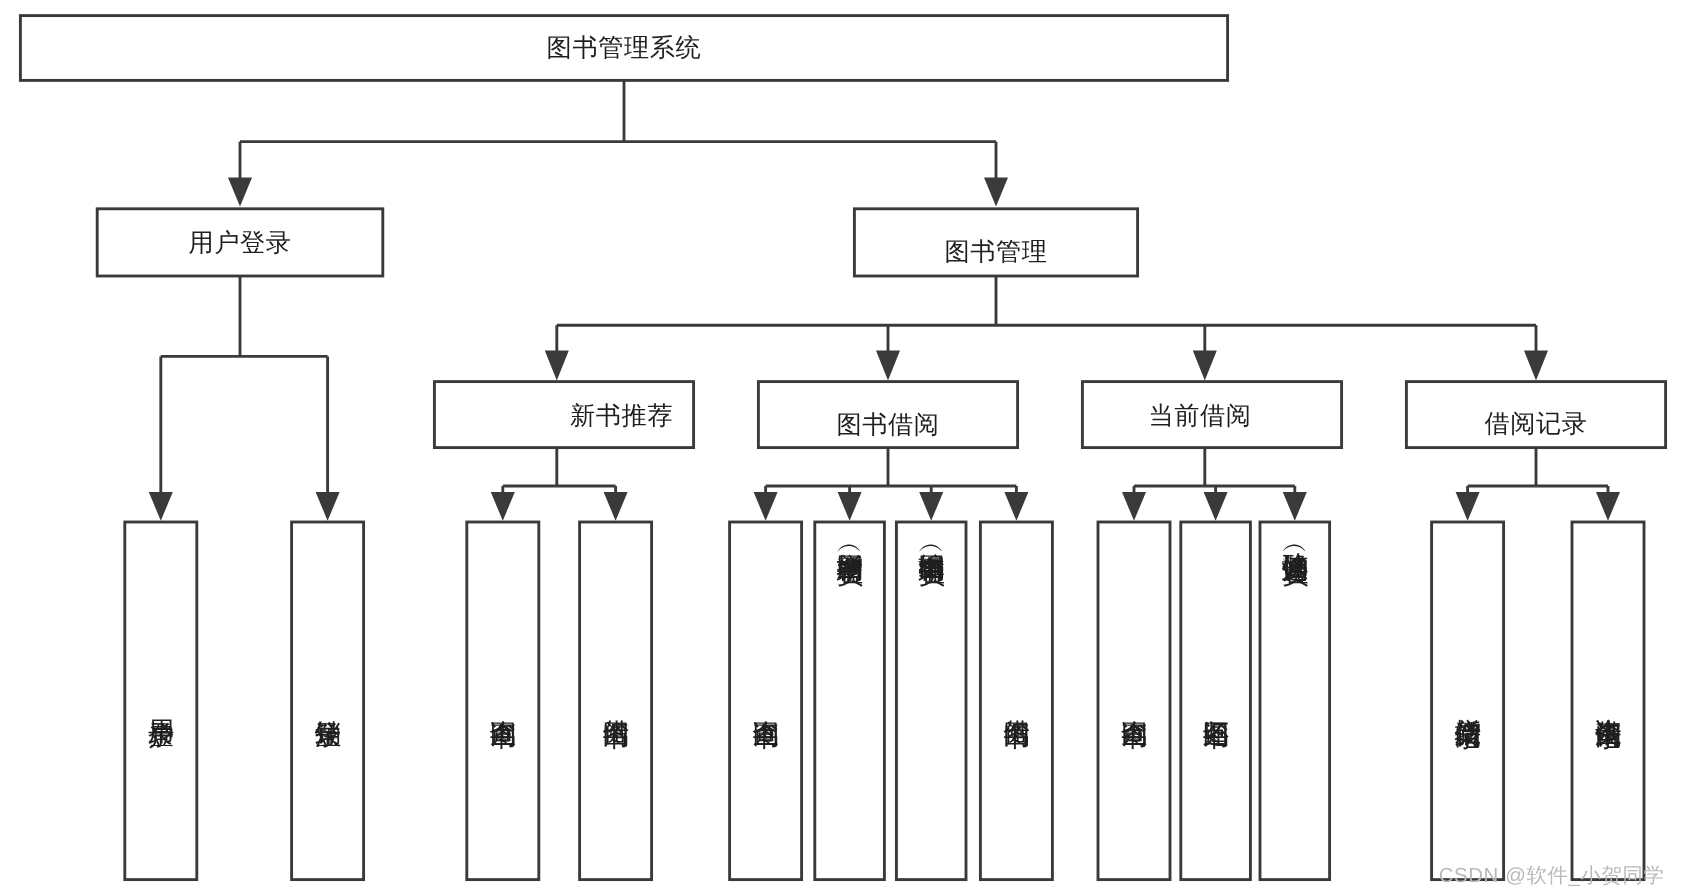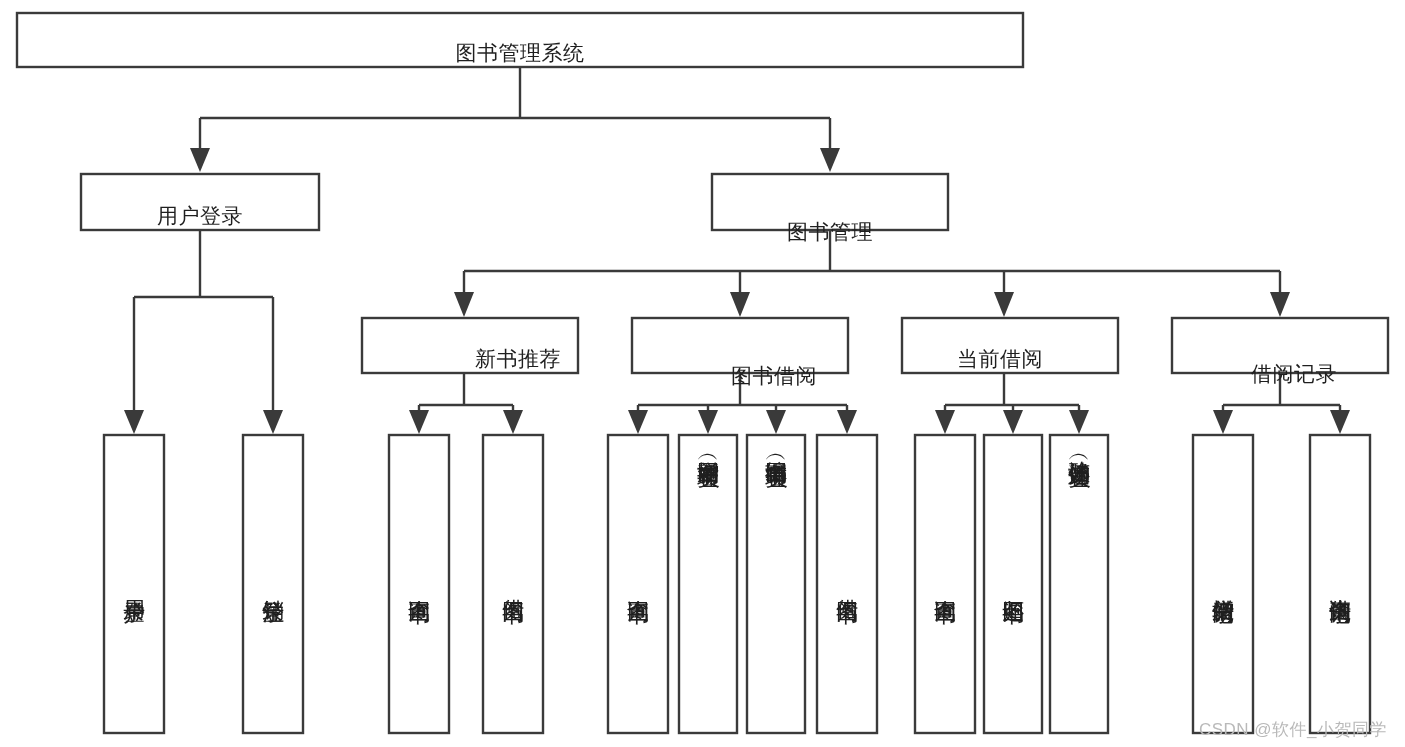--- a/index.html
+++ b/index.html
@@ -55,21 +55,21 @@
     font-size: 22px;
     line-height: 1.12;
     letter-spacing: 1px;
     color: #1f1f1f;
     white-space: nowrap;
     text-align: center;
   }
   .horizontal-label-wrap {
     position: absolute;
     display: flex;
-    align-items: flex-end;
+    align-items: center;
     justify-content: center;
     pointer-events: none;
   }
   .horizontal-text {
     font-family: "Liberation Sans", sans-serif;
     font-size: 21px;
     color: #1f1f1f;
     white-space: nowrap;
     letter-spacing: 0.5px;
   }
@@ -202,29 +202,29 @@
   </div>
 
   <div class="horizontal-label-wrap" style="left:712px; top:174px; width:236px; height:72px;">
     <span class="horizontal-text">图书管理</span>
   </div>
 
   <div class="horizontal-label-wrap" style="left:362px; top:318px; width:216px; height:55px;margin-left:48px;">
     <span class="horizontal-text">新书推荐</span>
   </div>
 
-  <div class="horizontal-label-wrap" style="left:632px; top:318px; width:216px; height:72px;margin-left:34px;">
+  <div class="horizontal-label-wrap" style="left:632px; top:318px; width:216px; height:72px;">
     <span class="horizontal-text">图书借阅</span>
   </div>
 
   <div class="horizontal-label-wrap" style="left:902px; top:318px; width:196px; height:55px;">
     <span class="horizontal-text">当前借阅</span>
   </div>
 
-  <div class="horizontal-label-wrap" style="left:1172px; top:318px; width:216px; height:70px;padding-left:14px;">
+  <div class="horizontal-label-wrap" style="left:1172px; top:318px; width:216px; height:70px;">
     <span class="horizontal-text">借阅记录</span>
   </div>
 
   <div class="vertical-label-wrap" style="left:104px; top:435px; width:60px; height:298px;">
     <span class="vertical-text">用户登录</span>
   </div>
 
   <div class="vertical-label-wrap" style="left:243px; top:435px; width:60px; height:298px;">
     <span class="vertical-text">注销登录</span>
   </div>

